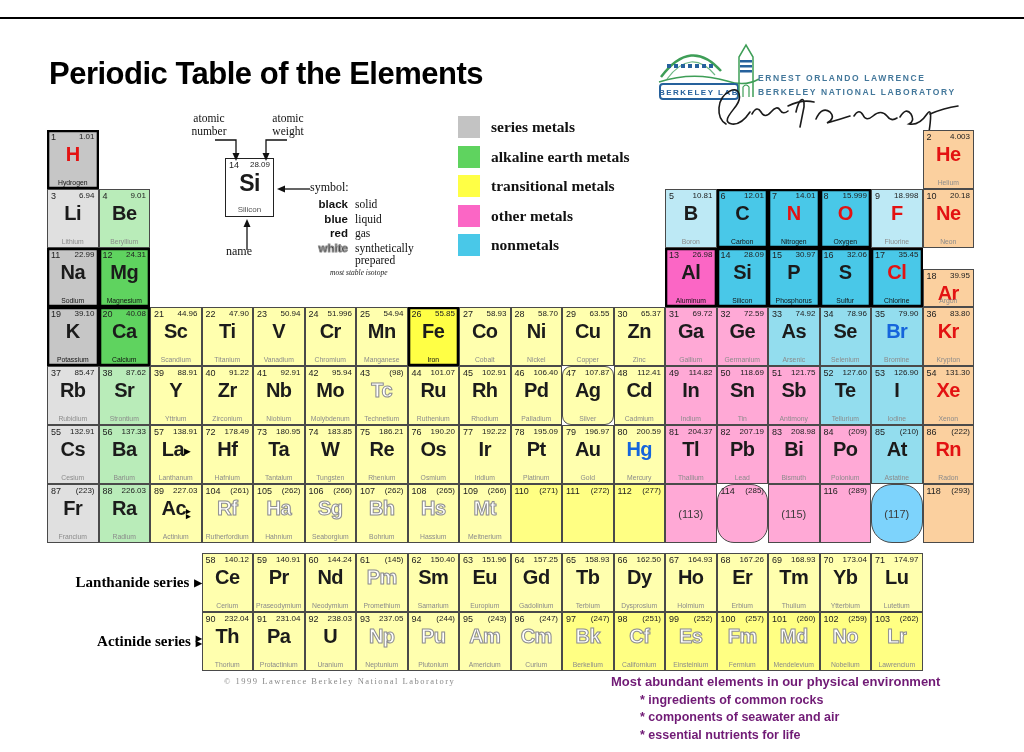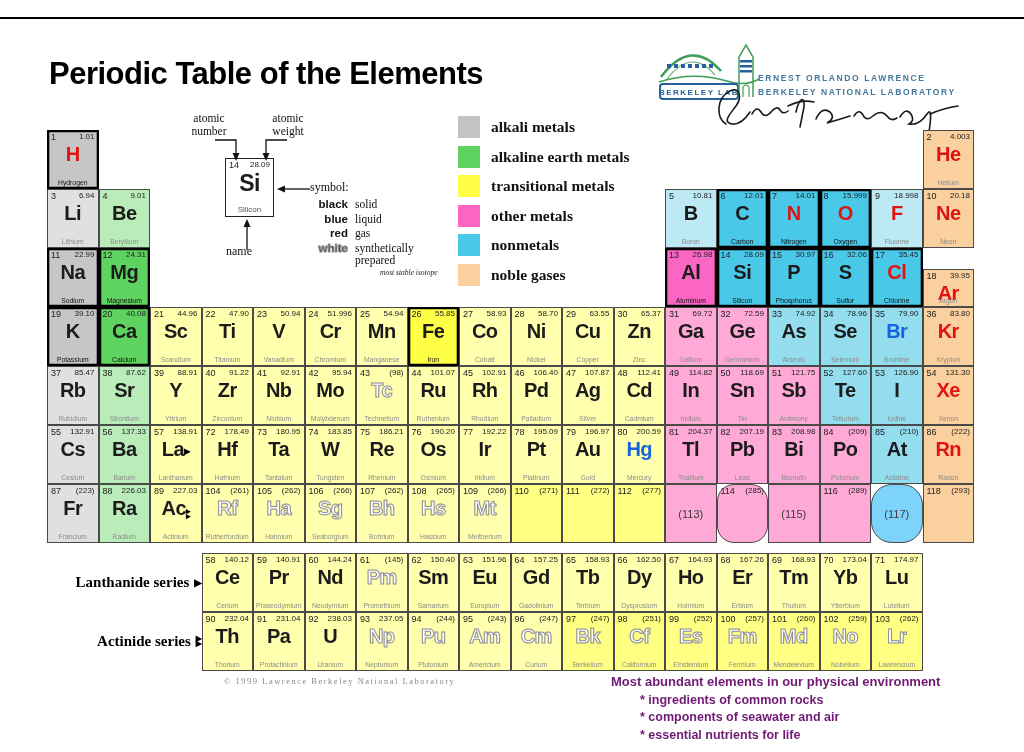--- a/index.html
+++ b/index.html
@@ -53,21 +53,21 @@
   #keybox{position:absolute;left:225px;top:158px;width:49px;height:59px;background:#fff;
           border:1.5px solid #222;box-sizing:border-box;}
   #keybox .sym{font-size:23px;top:11px;}
   #keybox .nm{font-size:8px;color:#555;}
   #keystates{position:absolute;left:302px;top:198px;}
   .krow{margin-bottom:2px;display:flex;}
   .kw{display:inline-block;width:46px;text-align:right;font-weight:bold;font-size:11.5px;
       color:#111;}
   .kd{display:inline-block;width:90px;margin-left:7px;font-family:"Liberation Serif",serif;
       font-size:11.5px;line-height:12.5px;color:#111;}
-  #keynote{margin-left:78px;font-family:"Liberation Serif",serif;font-style:italic;
+  #keynote{margin-left:28px;font-family:"Liberation Serif",serif;font-style:italic;
            font-size:7.5px;color:#222;margin-top:-1px;}
 
   
   #logo{position:absolute;left:655px;top:33px;}
   #sig{position:absolute;left:712px;top:84px;}
 
   
   #copyright{position:absolute;left:224px;top:676px;font-family:"Liberation Serif",serif;
              font-size:8.5px;color:#888;letter-spacing:1.5px;}
   #abundant{position:absolute;left:611px;top:674px;color:#701a75;}
@@ -170,42 +170,38 @@
       <div class="krow">
         <span class="kw st-y">white</span>
         <span class="kd">synthetically prepared</span>
       </div>
       <div id="keynote">most stable isotope</div>
     </div>
 
   <div id="legend">
       <div class="leg-item">
         <div class="leg-sw" style="background: rgb(195, 195, 195);"></div>
-        <div class="leg-lb">alkali metals</div>
+        <div class="leg-lb">series metals</div>
       </div>
       <div class="leg-item">
         <div class="leg-sw" style="background: rgb(95, 211, 95);"></div>
         <div class="leg-lb">alkaline earth metals</div>
       </div>
       <div class="leg-item">
         <div class="leg-sw" style="background: rgb(255, 255, 69);"></div>
         <div class="leg-lb">transitional metals</div>
       </div>
       <div class="leg-item">
         <div class="leg-sw" style="background: rgb(251, 102, 197);"></div>
         <div class="leg-lb">other metals</div>
       </div>
       <div class="leg-item">
         <div class="leg-sw" style="background: rgb(73, 200, 232);"></div>
         <div class="leg-lb">nonmetals</div>
       </div>
-      <div class="leg-item">
-        <div class="leg-sw" style="background: rgb(251, 208, 159);"></div>
-        <div class="leg-lb">noble gases</div>
-      </div>
     </div>
 
   <div id="ptable">
       <div class="cell hl" style="grid-area: 1 / 1; background: rgb(198, 198, 198);">
         <div class="zw">
           <span class="z">1</span>
           <span class="w">1.01</span>
         </div>
         <div class="sym st-g">H</div>
         <div class="nm">Hydrogen</div>
@@ -563,21 +559,21 @@
         <div class="nm">Rhodium</div>
       </div>
       <div class="cell" style="grid-area: 5 / 10; background: rgb(255, 255, 174);">
         <div class="zw">
           <span class="z">46</span>
           <span class="w">106.40</span>
         </div>
         <div class="sym st-s">Pd</div>
         <div class="nm">Palladium</div>
       </div>
-      <div class="cell" style="grid-area: 5 / 11; background: rgb(255, 255, 174);">
+      <div class="cell" style="grid-area: 5 / 11; background: rgb(255, 255, 174); border-radius: 9px;">
         <div class="zw">
           <span class="z">47</span>
           <span class="w">107.87</span>
         </div>
         <div class="sym st-s">Ag</div>
         <div class="nm">Silver</div>
       </div>
       <div class="cell" style="grid-area: 5 / 12; background: rgb(255, 255, 174);">
         <div class="zw">
           <span class="z">48</span>

